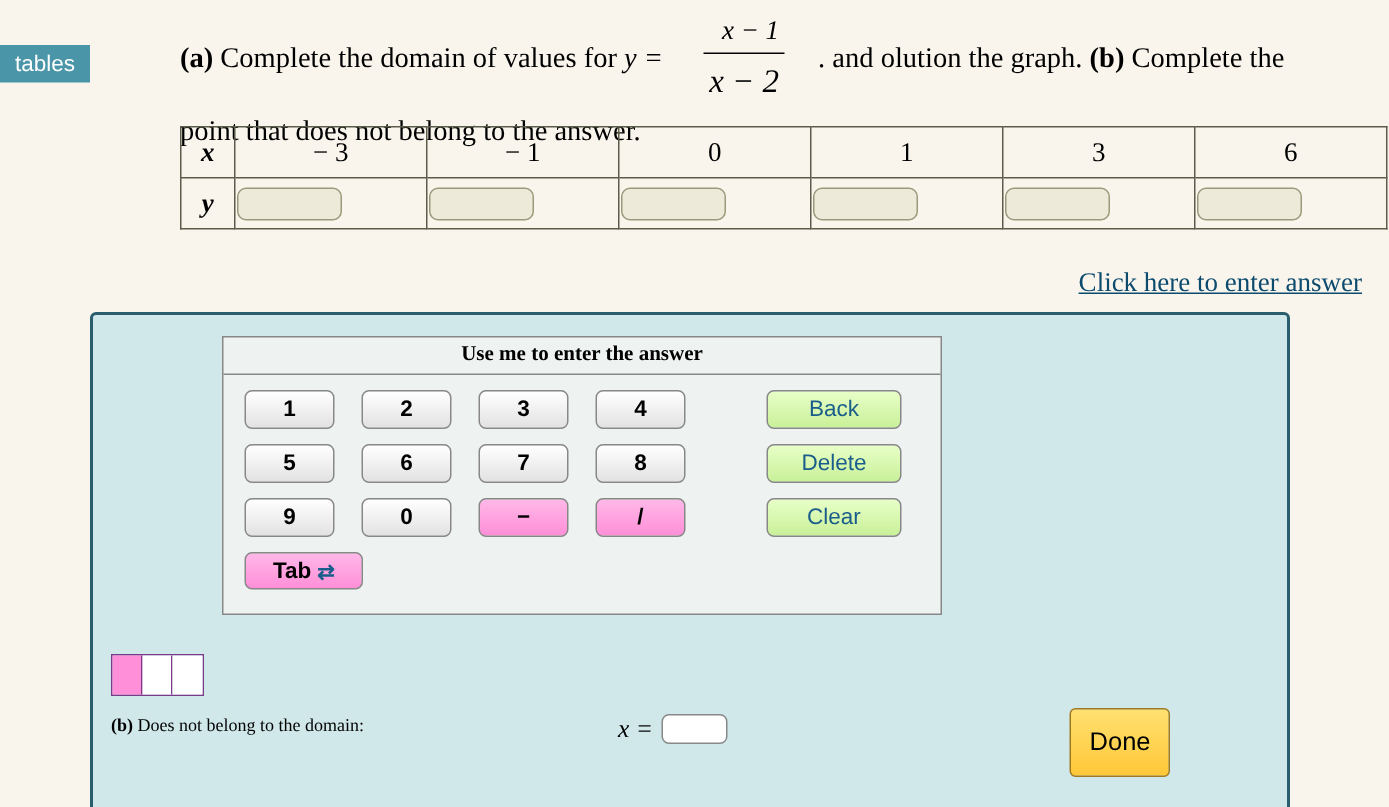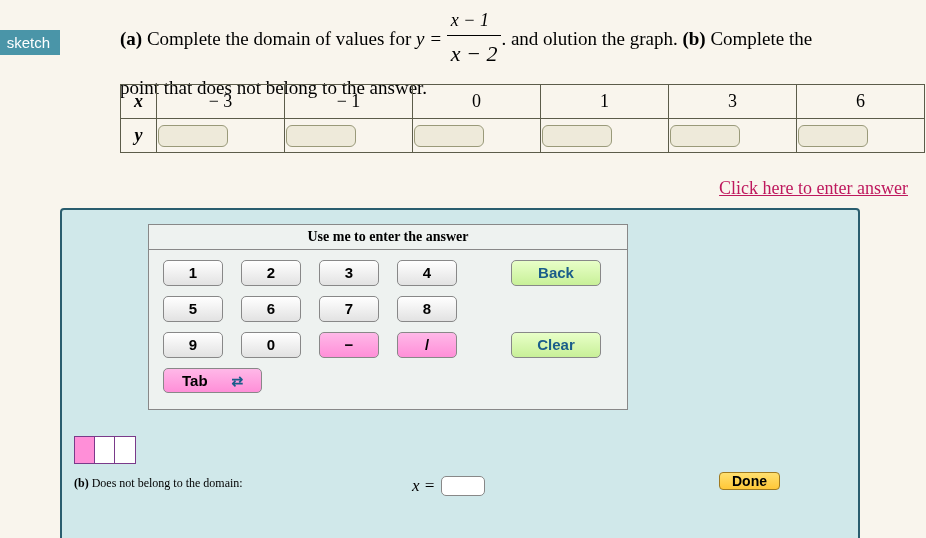--- a/index.html
+++ b/index.html
@@ -28,22 +28,22 @@
     position: absolute;
     left: 120px;
     top: 8px;
     font-size: 19px;
     line-height: 1.6;
   }
   .bold { font-weight: bold; }
   .frac {
     display: inline-block;
     vertical-align: middle;
-    text-align: left;
-    margin: 0 0;
+    text-align: right;
+    margin: 0 22px;
     position: relative;
     top: -2px;
   }
   .frac .num { display:block; font-style: italic; padding: 0 4px; border-bottom: 1.5px solid #000; font-size: 18px;}
   .frac .den { display:block; font-style: italic; padding: 0 4px; font-size: 22px;}
   .xy-table {
     position: absolute;
     left: 120px;
     top: 84px;
     border-collapse: collapse;
@@ -59,21 +59,21 @@
   .y-input {
     width: 70px; height: 22px;
     border: 1.5px solid #9a9a7a;
     border-radius: 6px;
     background: #eeeada;
   }
   .click-link {
     position: absolute;
     right: 18px;
     top: 178px;
-    color: #be185d;
+    color: #0c4a6e;
     text-decoration: underline;
     font-size: 18px;
     cursor: pointer;
   }
   .answer-panel {
     position: absolute;
     left: 60px;
     top: 208px;
     width: 800px;
     height: 402px;
@@ -108,26 +108,26 @@
     font-family: Arial, sans-serif;
     font-weight: bold;
     font-size: 15px;
     cursor: pointer;
   }
   .key.pink { background: linear-gradient(#ffb8e8,#ff8fd8); }
   .key.action {
     width: 90px;
     background: linear-gradient(#e8ffc8,#c8f098);
     color: #1a5d8a;
-    font-weight: bold;
+    font-weight: normal;
   }
   .tab-key {
     display: inline-flex;
     align-items: center;
-    gap: 24px;
+    gap: 4px;
     margin-left: 0;
     background: linear-gradient(#ffb8e8,#ff8fd8);
     border: 1px solid #888;
     border-radius: 5px;
     padding: 3px 18px;
     font-family: Arial, sans-serif;
     font-weight: bold;
     font-size: 15px;
     cursor: pointer;
   }
@@ -171,31 +171,31 @@
     border: 1.5px solid #888;
     border-radius: 5px;
     background: #fff;
   }
   .done-btn {
     position: absolute;
     right: 78px; top: 262px;
     background: linear-gradient(#ffe070,#ffc838);
     border: 1px solid #a07a20;
     border-radius: 4px;
-    padding: 0 12px;
-    font-family: Arial, sans-serif;
-    font-weight: bold;
-    font-size: 14px;
+    padding: 12px 12px;
+    font-family: Arial, sans-serif;
+    font-weight: normal;
+    font-size: 17px;
     cursor: pointer;
   }
 </style>
 </head>
 <body>
 
-<div class="solution-tab">sketch</div>
+<div class="solution-tab">tables</div>
 
 <div class="problem-text">
   <span class="bold">(a)</span><span> Complete the domain of values for </span>
   <span style="font-style:italic">y =</span>
   <span class="frac">
     <span class="num">x − 1</span>
     <span class="den">x − 2</span>
   </span><span>. and olution the graph. </span><span class="bold">(b)</span><span> Complete the</span>
   <br>
   <span>point that does not belong to the answer.</span>
@@ -249,20 +249,21 @@
         <div class="key">4</div>
         <div style="width:18px"></div>
         <div class="key action">Back</div>
       </div>
       <div class="krow">
         <div class="key">5</div>
         <div class="key">6</div>
         <div class="key">7</div>
         <div class="key">8</div>
         <div style="width:18px"></div>
+        <div class="key action">Delete</div>
       </div>
       <div class="krow">
         <div class="key">9</div>
         <div class="key">0</div>
         <div class="key pink">−</div>
         <div class="key pink">/</div>
         <div style="width:18px"></div>
         <div class="key action">Clear</div>
       </div>
       <div class="krow">

